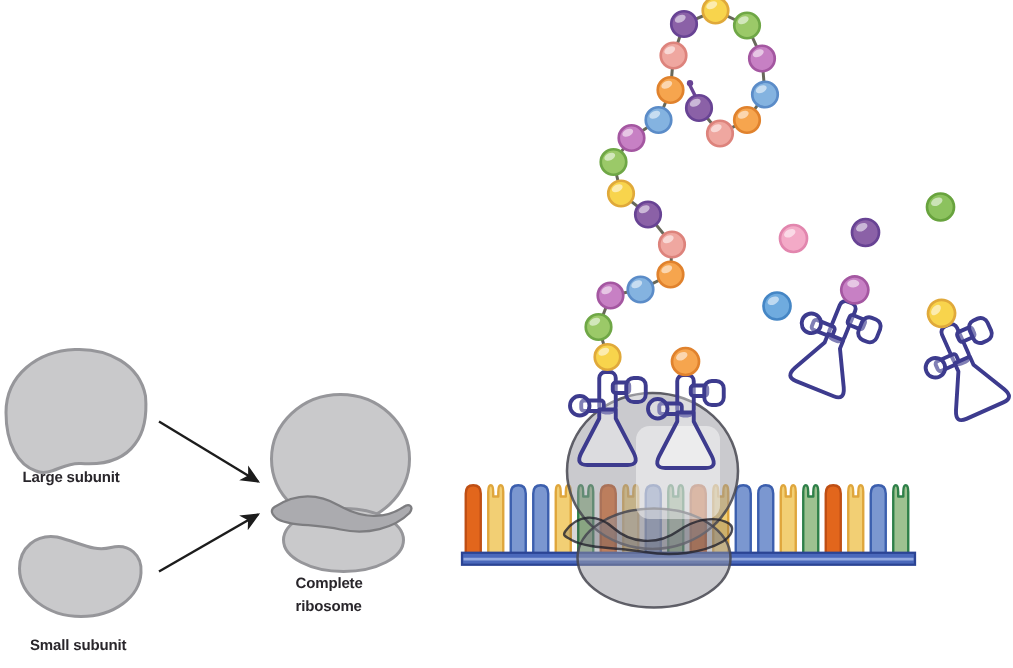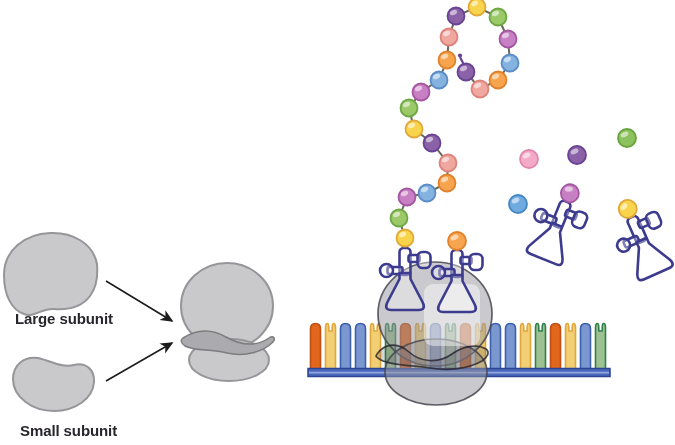--- a/index.html
+++ b/index.html
@@ -6,21 +6,21 @@
   .stage{
     position:relative;
     width:675px;height:445px;
     background:#ffffff;
     overflow:hidden;
     font-family:"Liberation Sans",sans-serif;
   }
   .stage svg{position:absolute;left:0;top:0;}
   .lbl{
     position:absolute;
-    font-size:15px;
+    font-size:10px;
     font-weight:600;
     color:#29262b;
     letter-spacing:-0.1px;
     line-height:14.5px;
     white-space:nowrap;
   }
 </style>
 </head>
 <body>
 
@@ -155,13 +155,17 @@
         <ellipse cx="624.5" cy="134.5" rx="4.05" ry="2.5200000000000005" fill="#ffffff" opacity="0.55" transform="rotate(-25 624.5 134.5)"></ellipse>
         <circle cx="518" cy="204" r="9" fill="#6fabdf" stroke="#4586c5" stroke-width="1.8"></circle>
         <ellipse cx="515.5" cy="200.5" rx="4.05" ry="2.5200000000000005" fill="#ffffff" opacity="0.55" transform="rotate(-25 515.5 200.5)"></ellipse>
       </g>
   </svg>
 
   <div class="lbl" style="left:15px;top:312px">Large subunit</div>
 
   <div class="lbl" style="left:20px;top:424px">Small subunit</div>
 
+  <div class="lbl" style="left:197px;top:383px">
+    <span>Complete</span><br>
+    <span>ribosome</span>
+  </div>
 </div>
 
 </body></html>

